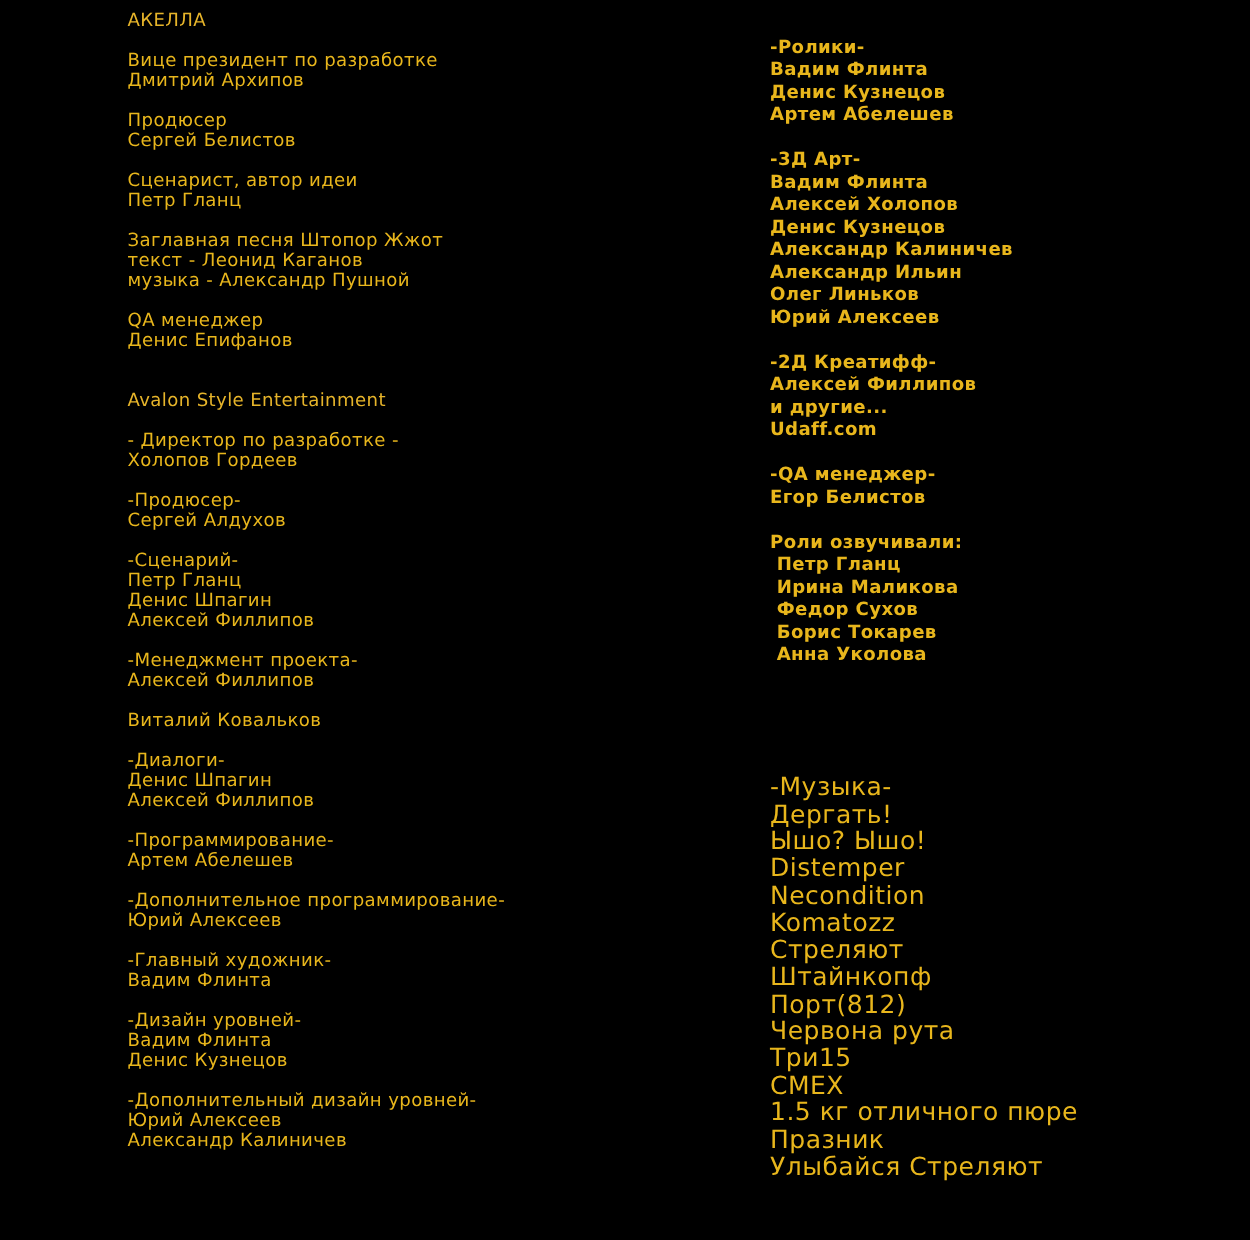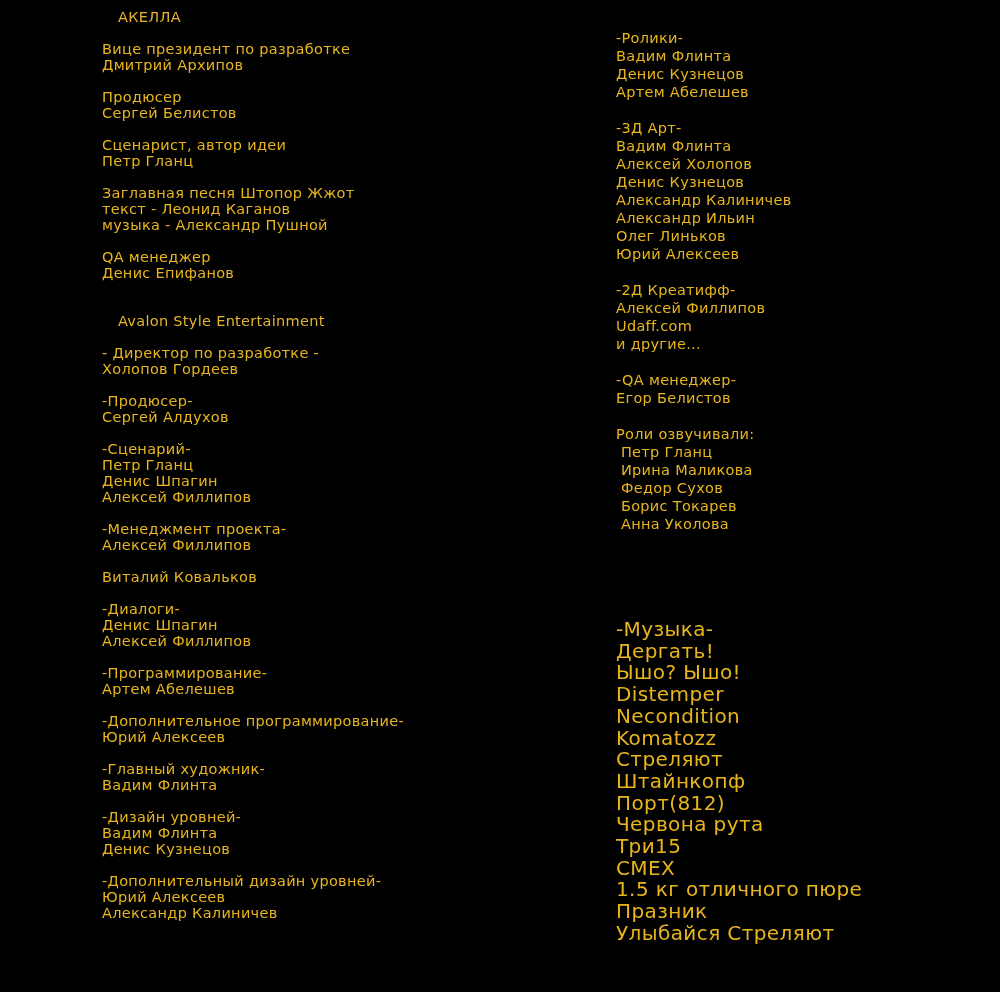--- a/index.html
+++ b/index.html
@@ -15,27 +15,27 @@
       font-family: "DejaVu Sans", sans-serif;
       color: #e8b61c;
     }
     .col {
       position: absolute;
       font-size: 14.5px;
       line-height: 16px;
       letter-spacing: 0.3px;
     }
     #left { left: 102px; top: 9px; width: 420px; }
-    #right-top { left: 616px; top: 29px; width: 360px; line-height: 18px; }
+    #right-top { left: 616px; top: 29px; width: 360px; line-height: 18px; font-weight: bold; }
     #right-music { left: 616px; top: 619px; width: 360px; font-size: 20px; line-height: 21.7px; letter-spacing: 0.4px; }
     .line { white-space: pre; display: block; }
     .gap { display: block; height: 16px; }
     .gap2 { display: block; height: 32px; }
     .gap-r { display: block; height: 18px; }
-    .title { color: #e6b42a; margin-left: 16px; }
+    .title { color: #e6b42a; }
   </style>
 </head>
 <body>
 
 <div id="left" class="col">
   <span class="line title">АКЕЛЛА</span>
   <span class="gap"></span>
   <span class="line">Вице президент по разработке</span>
   <span class="line">Дмитрий Архипов</span>
   <span class="gap"></span>
@@ -102,22 +102,22 @@
   <span class="line">Вадим Флинта</span>
   <span class="line">Алексей Холопов</span>
   <span class="line">Денис Кузнецов</span>
   <span class="line">Александр Калиничев</span>
   <span class="line">Александр Ильин</span>
   <span class="line">Олег Линьков</span>
   <span class="line">Юрий Алексеев</span>
   <span class="gap-r"></span>
   <span class="line">-2Д Креатифф-</span>
   <span class="line">Алексей Филлипов</span>
+  <span class="line">и другие...</span>
   <span class="line">Udaff.com</span>
-  <span class="line">и другие...</span>
   <span class="gap-r"></span>
   <span class="line">-QA менеджер-</span>
   <span class="line">Егор Белистов</span>
   <span class="gap-r"></span>
   <span class="line">Роли озвучивали:</span>
   <span class="line"> Петр Гланц</span>
   <span class="line"> Ирина Маликова</span>
   <span class="line"> Федор Сухов</span>
   <span class="line"> Борис Токарев</span>
   <span class="line"> Анна Уколова</span>

